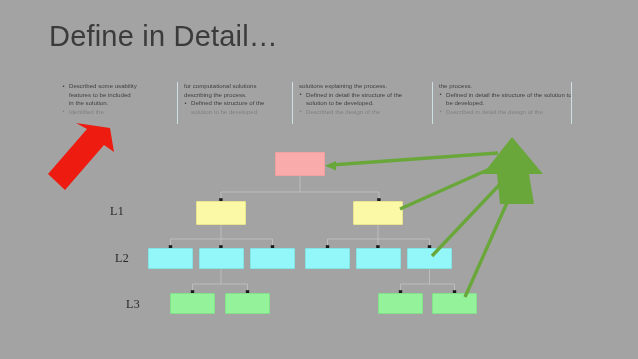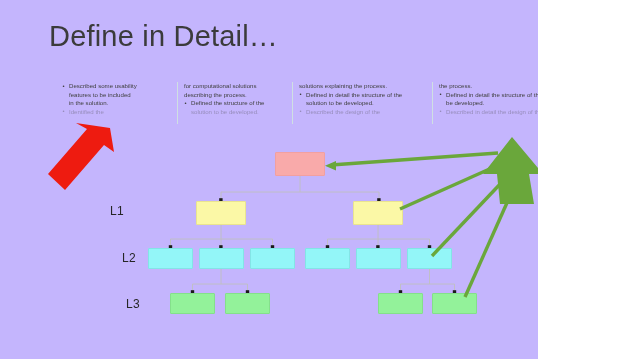--- a/index.html
+++ b/index.html
@@ -12,23 +12,23 @@
     height: 359px;
     position: relative;
     overflow: hidden;
     font-family: "Liberation Sans", sans-serif;
     color: #404040;
   }
 
   #slide {
     position: absolute;
     left: 0; top: 0;
-    width: 538px;
+    width: 638px;
     height: 359px;
-    background: #c4b5fd;
+    background: #a3a3a3;
     overflow: hidden;
   }
 
   
   #slide-title {
     position: absolute;
     left: 49px;
     top: 20px;
     font-size: 29px;
     font-weight: 400;
@@ -104,21 +104,21 @@
   }
   .node-root { background: #f9aaaa; border-color: #f2a0a0; }
   .node-l1   { background: #fbf8a6; border-color: #e9e48f; }
   .node-l2   { background: #93f6f8; border-color: #83e4e6; }
   .node-l3   { background: #93f29a; border-color: #84e08b; }
 
   .level-label {
     position: absolute;
     font-size: 12px;
     color: #262626;
-    font-family: Liberation Sans, sans-serif;
+    font-family: Liberation Serif, serif;
     letter-spacing: 0.3px;
   }
 
   
   #arrows {
     position: absolute;
     left: 0; top: 0;
     width: 638px; height: 359px;
     pointer-events: none;
   }
@@ -214,21 +214,21 @@
       <div class="node node-l2" style="left: 356px; top: 248px; width: 45px; height: 21px;"></div>
       <div class="node node-l2" style="left: 407px; top: 248px; width: 45px; height: 21px;"></div>
       <div class="node node-l3" style="left: 170px; top: 293px; width: 45px; height: 21px;"></div>
       <div class="node node-l3" style="left: 225px; top: 293px; width: 45px; height: 21px;"></div>
       <div class="node node-l3" style="left: 378px; top: 293px; width: 45px; height: 21px;"></div>
       <div class="node node-l3" style="left: 432px; top: 293px; width: 45px; height: 21px;"></div>
     </div>
 
   <div id="labels">
       <div class="level-label" style="left: 110px; top: 204px;">L1</div>
-      <div class="level-label" style="left: 122px; top: 251px;">L2</div>
+      <div class="level-label" style="left: 115px; top: 251px;">L2</div>
       <div class="level-label" style="left: 110px; top: 297px; margin-left: 16px;">L3</div>
     </div>
 
   <svg id="arrows" viewBox="0 0 638 359" width="638" height="359" xmlns="http://www.w3.org/2000/svg">
 
     <g>
       <polygon fill="#ee1b10" points="110,128 114,152 104,145 65,190 48,174 87,129 76,123"></polygon>
     </g>
 
     <g>

